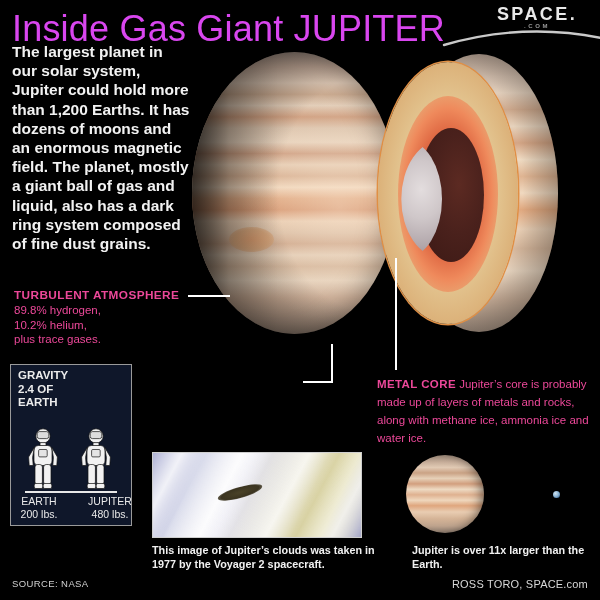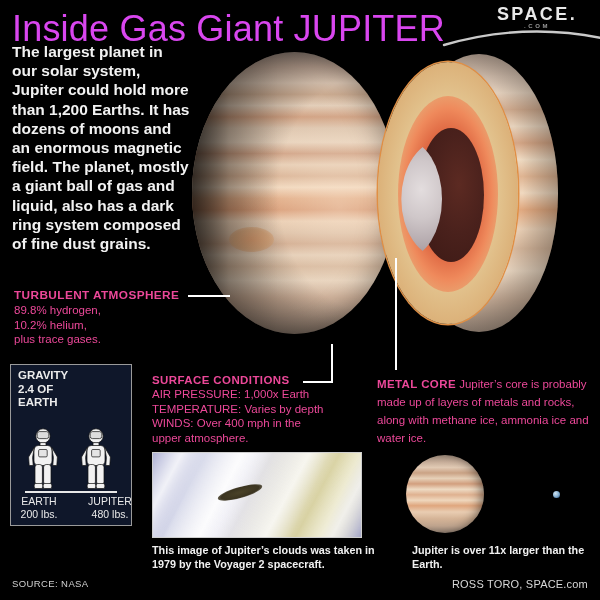--- a/index.html
+++ b/index.html
@@ -191,27 +191,20 @@
 
   <div class="lead" style="left:395px;top:258px;width:1.5px;height:112px;"></div>
 
   <div class="blk turb">
     <div class="hd">TURBULENT ATMOSPHERE</div>
     <div class="bd" style="white-space:pre-line">89.8% hydrogen,
 10.2% helium,
 plus trace gases.</div>
   </div>
 
-  <div class="blk surface">
-    <div class="hd">SURFACE CONDITIONS</div>
-    <div class="bd" style="white-space:pre-line">AIR PRESSURE: 1,000x Earth
-TEMPERATURE: Varies by depth
-WINDS: Over 400 mph in the
-upper atmosphere.</div>
-  </div>
 
   <div class="blk core">
     <span class="hd">METAL CORE</span><span class="bd">  Jupiter’s core is probably made up of layers of metals and rocks, along with methane ice, ammonia ice and water ice.</span>
   </div>
 
   <div class="gravbox">
     <div class="glabel" style="white-space:pre-line">GRAVITY
 2.4 OF
 EARTH</div>
 
@@ -259,21 +252,21 @@
         <div>JUPITER</div>
         <div>480 lbs.</div>
       </div>
     </div>
   </div>
 
   <div class="voy">
     <div class="clouds"></div>
     <div class="spot"></div>
   </div>
-  <div class="cap cap-voy">This image of Jupiter’s clouds was taken in 1979 by the Voyager 2 spacecraft.</div>
+  <div class="cap cap-voy">This image of Jupiter’s clouds was taken in 1977 by the Voyager 2 spacecraft.</div>
 
   <div class="cmp">
     <div class="jup"></div>
     <div class="earth"></div>
   </div>
   <div class="cap cap-cmp">Jupiter is over 11x larger than the Earth.</div>
 
   <div class="src">SOURCE: NASA</div>
   <div class="credit">ROSS TORO, SPACE.com</div>
 

